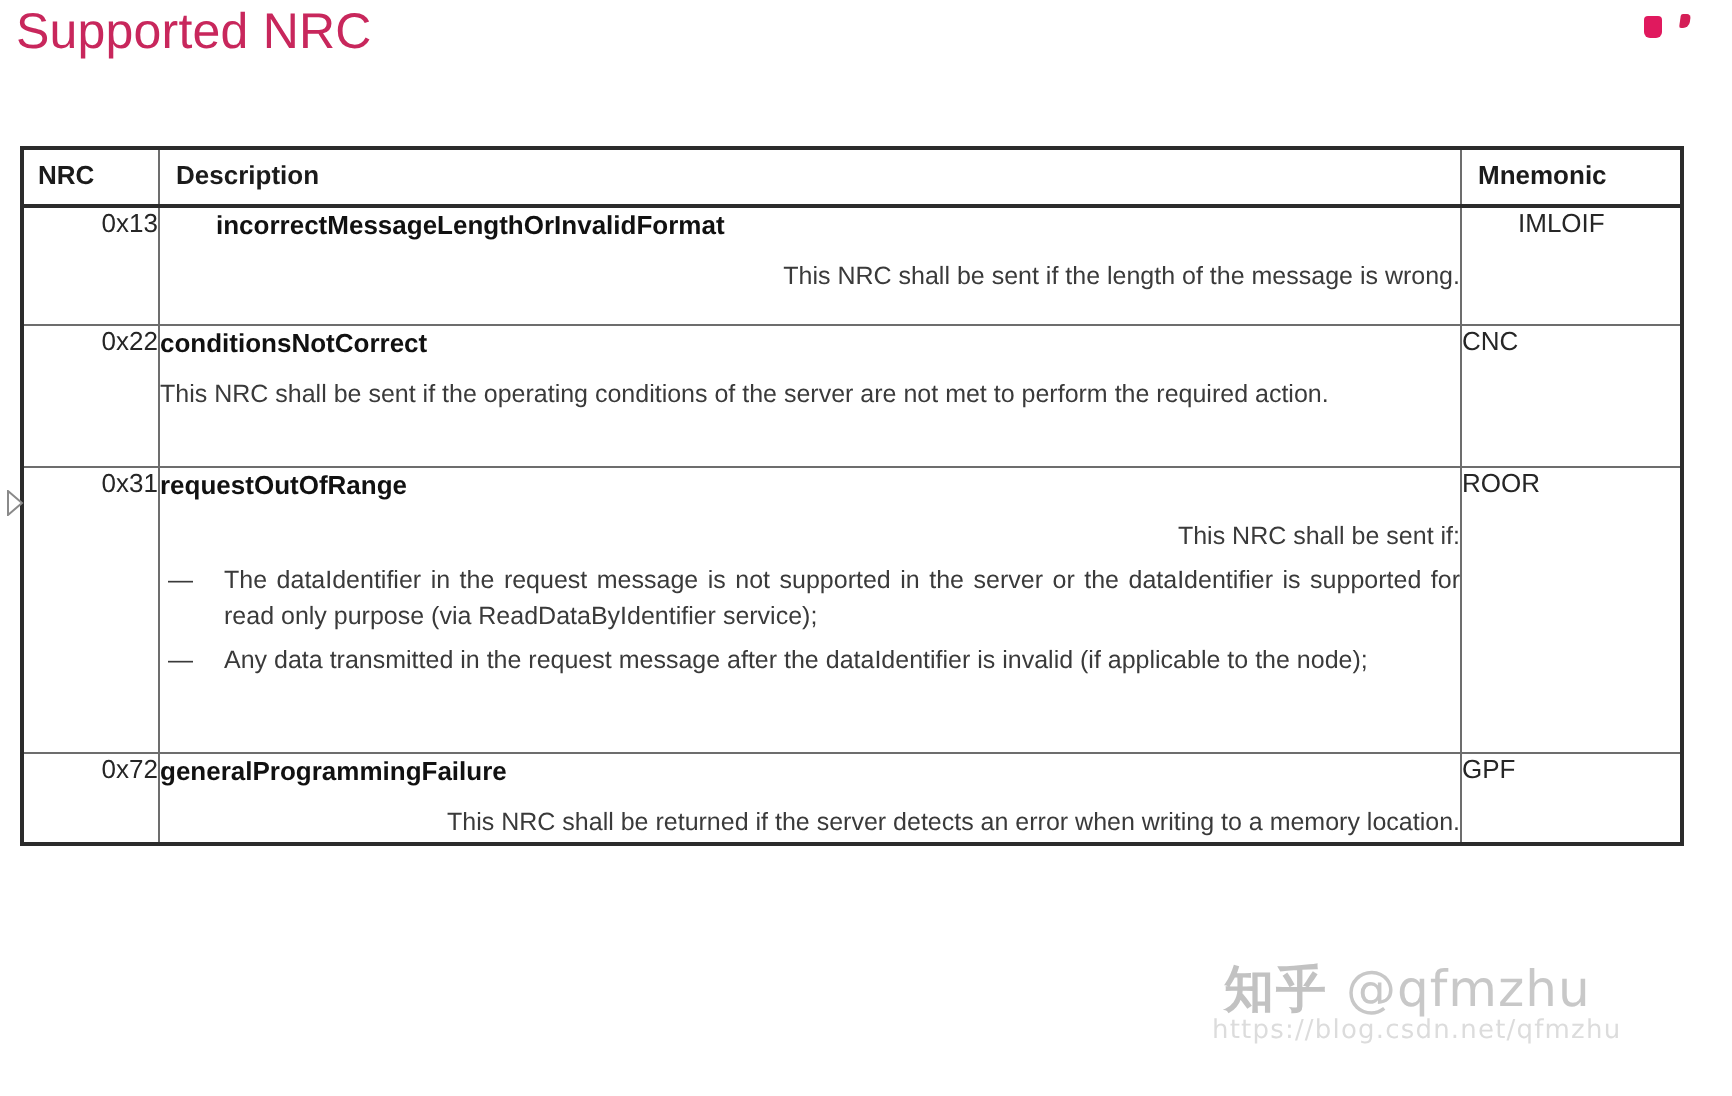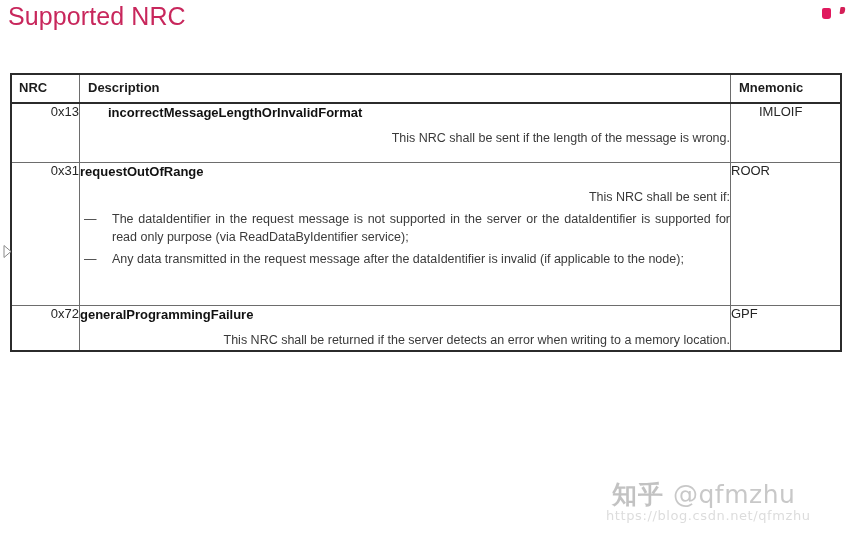--- a/index.html
+++ b/index.html
@@ -258,20 +258,28 @@
 
       <tr class="r-0x13">
         <td class="cell-nrc">0x13</td>
         <td class="cell-desc">
           <div class="desc-name">incorrectMessageLengthOrInvalidFormat</div>
           <div class="desc-body nojust">This NRC shall be sent if the length of the message is wrong.</div>
         </td>
         <td class="cell-mnem">IMLOIF</td>
       </tr>
 
+      <tr class="r-0x22">
+        <td class="cell-nrc">0x22</td>
+        <td class="cell-desc">
+          <div class="desc-name">conditionsNotCorrect</div>
+          <div class="desc-body">This NRC shall be sent if the operating conditions of the server are not met to perform the required action.</div>
+        </td>
+        <td class="cell-mnem">CNC</td>
+      </tr>
 
       <tr class="r-0x31">
         <td class="cell-nrc">0x31</td>
         <td class="cell-desc">
           <div class="desc-name">requestOutOfRange</div>
           <div class="desc-body nojust">This NRC shall be sent if:</div>
           <ul class="desc-list">
             <li>
               <span class="dash">—</span>
               <span>The dataIdentifier in the request message is not supported in the server or the dataIdentifier is supported for read only purpose (via ReadDataByIdentifier service);</span>

